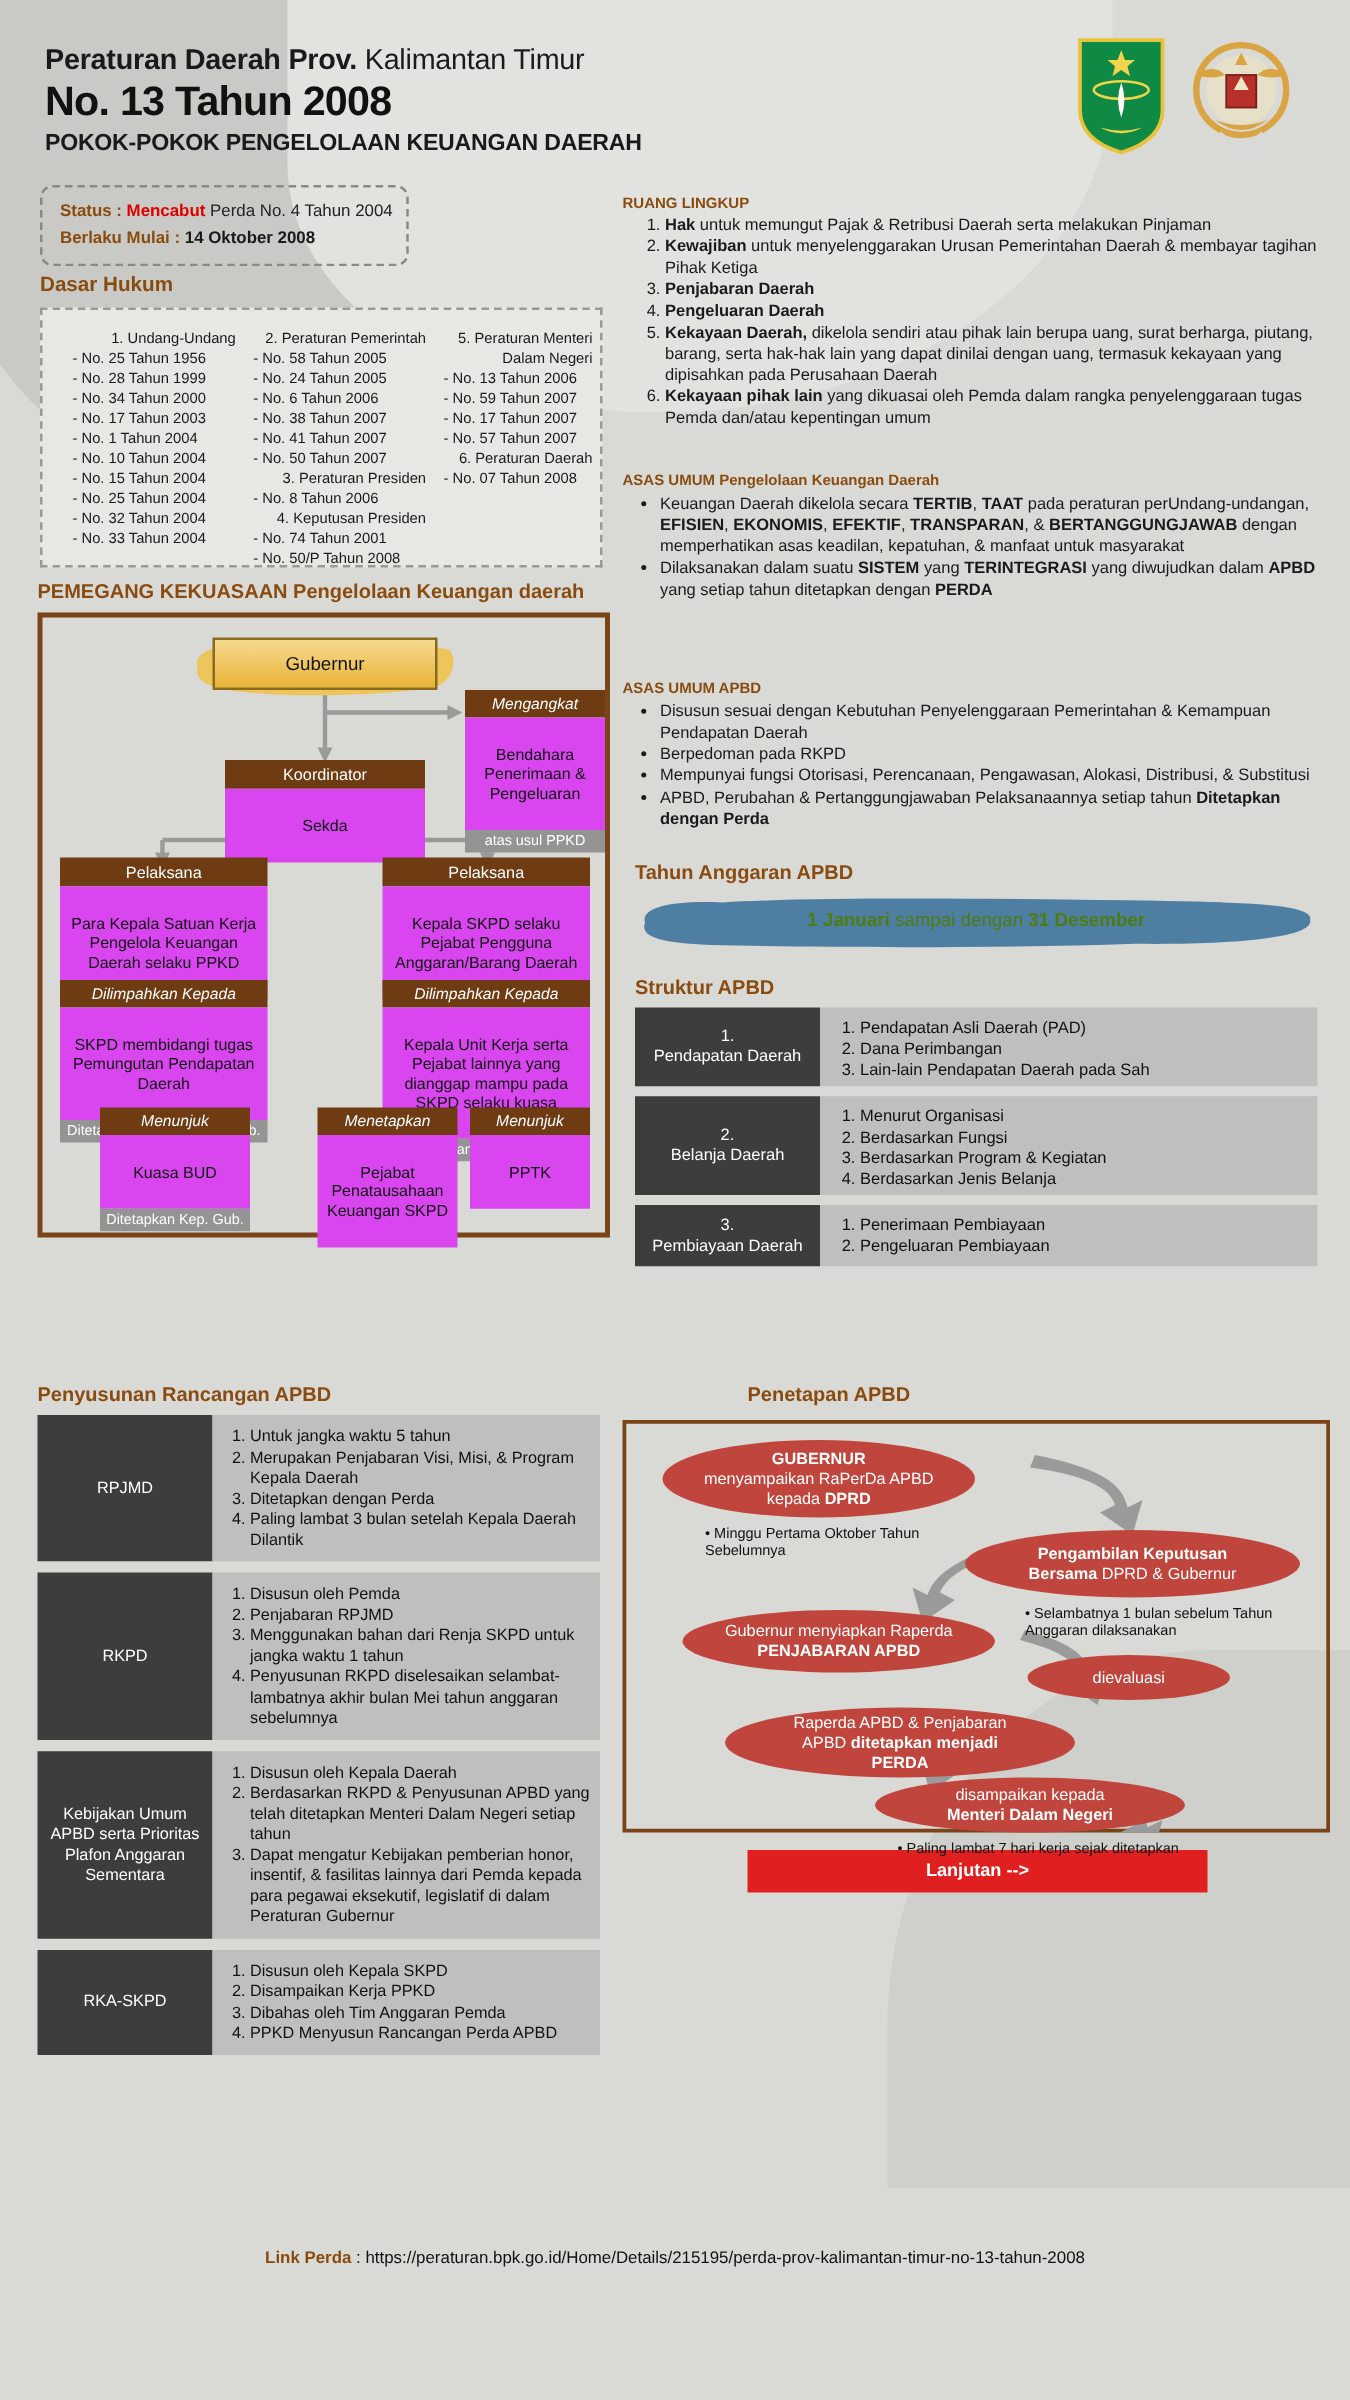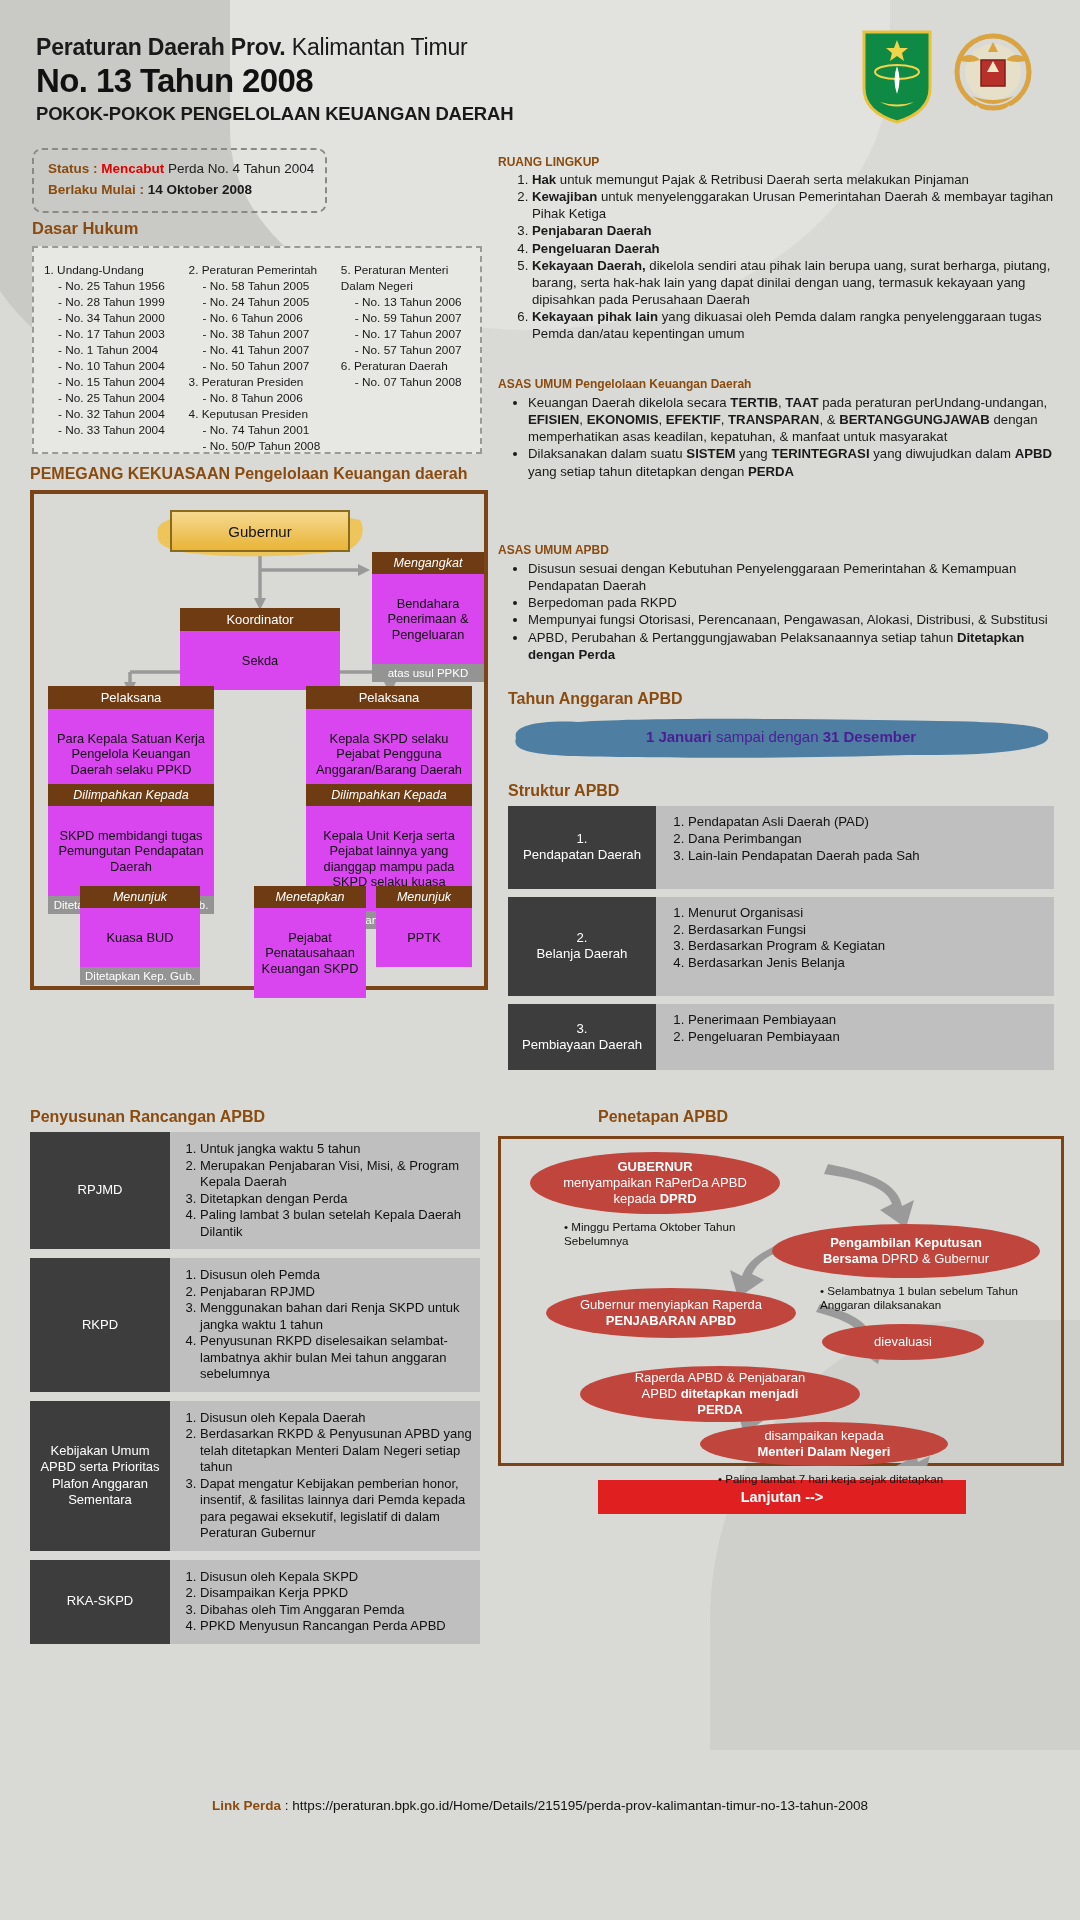--- a/index.html
+++ b/index.html
@@ -41,21 +41,21 @@
 
   
   .dasar-title{position:absolute;left:32px;top:219px;font-size:16.5px;font-weight:bold;color:#8a4b10;}
   .dasar-box{position:absolute;left:32px;top:246px;width:450px;height:208px;
      border:2px dashed #9a9a95;background:#e7e8e3;padding:14px 6px 0 10px;}
   .dasar-cols{display:flex;}
   .dasar-col{font-size:11.8px;color:#1a1a1a;line-height:1.36;}
   .dasar-col.c1{width:152px;}
   .dasar-col.c2{width:160px;}
   .dasar-col.c3{width:140px;}
-  .dasar-col .grp{margin-bottom:0;}
+  .dasar-col .grp{margin-bottom:0;text-align:right;}
   .dasar-col .sub{padding-left:14px;}
 
   
   .r-head{font-size:12px;font-weight:bold;color:#8a4b10;}
   .r-list{font-size:13.2px;color:#1a1a1a;line-height:1.30;}
   .r-list li{margin-bottom:0;}
   ol.r-list{padding-left:34px;}
   ul.r-list{padding-left:30px;}
   ol.r-list li::marker{font-weight:normal;}
 
@@ -63,30 +63,30 @@
   .ruang ol{margin-top:2px;}
   .asas-umum{position:absolute;left:498px;top:377px;width:570px;}
   .asas-umum ul{margin-top:3px;}
   .asas-apbd{position:absolute;left:498px;top:543px;width:570px;}
   .asas-apbd ul{margin-top:3px;}
 
   
   .tahun-head{position:absolute;left:508px;top:690px;font-size:16px;font-weight:bold;color:#8a4b10;}
   .brush{position:absolute;left:508px;top:716px;width:546px;height:44px;}
   .brush-txt{position:absolute;left:508px;top:728px;width:546px;text-align:center;
-     font-size:15px;color:#4c1d95;font-weight:normal;}
+     font-size:15px;color:#4d7c0f;font-weight:normal;}
   .brush-txt b{font-weight:bold;}
 
   
   .struktur-head{position:absolute;left:508px;top:782px;font-size:16px;font-weight:bold;color:#8a4b10;}
   .struktur-tbl{position:absolute;left:508px;top:806px;width:546px;}
   .s-row{display:flex;margin-bottom:8px;}
   .s-left{width:148px;background:#3d3d3d;color:#fff;font-size:13.2px;
      display:flex;align-items:center;justify-content:center;text-align:center;line-height:1.25;padding:8px 4px;}
-  .s-right{flex:1;background:#bfbfbf;color:#111;font-size:13.2px;padding:8px 8px 24px 12px;}
+  .s-right{flex:1;background:#bfbfbf;color:#111;font-size:13.2px;padding:8px 8px 4px 12px;}
   .s-right ol{padding-left:20px;line-height:1.28;}
 
   
   .pem-head{position:absolute;left:30px;top:465px;font-size:16px;font-weight:bold;color:#8a4b10;}
   .pem-frame{position:absolute;left:30px;top:490px;width:458px;height:500px;
      border:4px solid #7b4318;background:transparent;}
   .fc{position:absolute;left:30px;top:490px;width:458px;height:500px;}
   .node{position:absolute;}
   .node .hd{background:#6e3b13;color:#fff;font-size:12.5px;text-align:center;padding:4px 2px;font-style:italic;}
   .node .hd.plain{font-style:normal;font-size:13px;}

